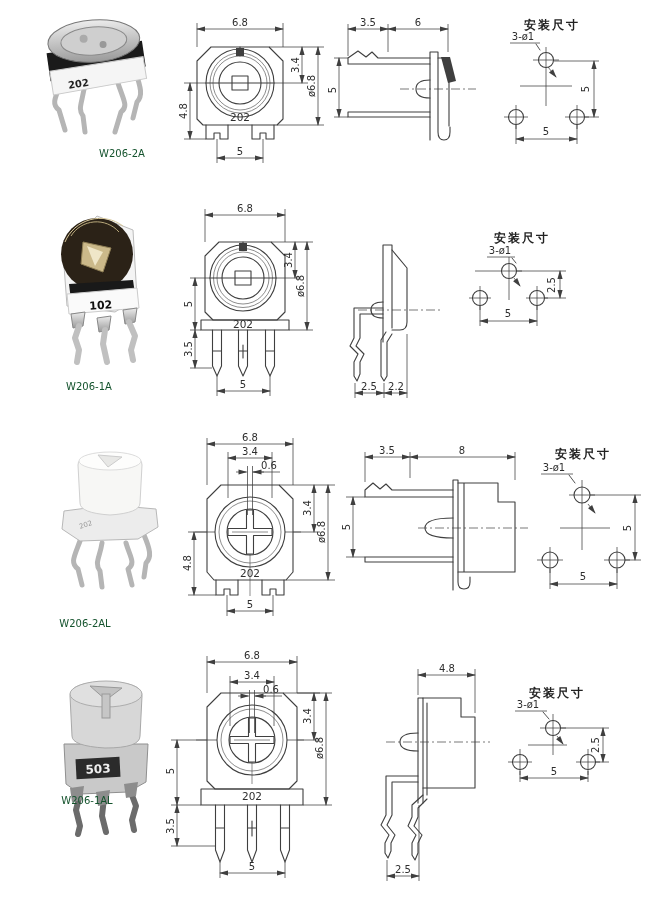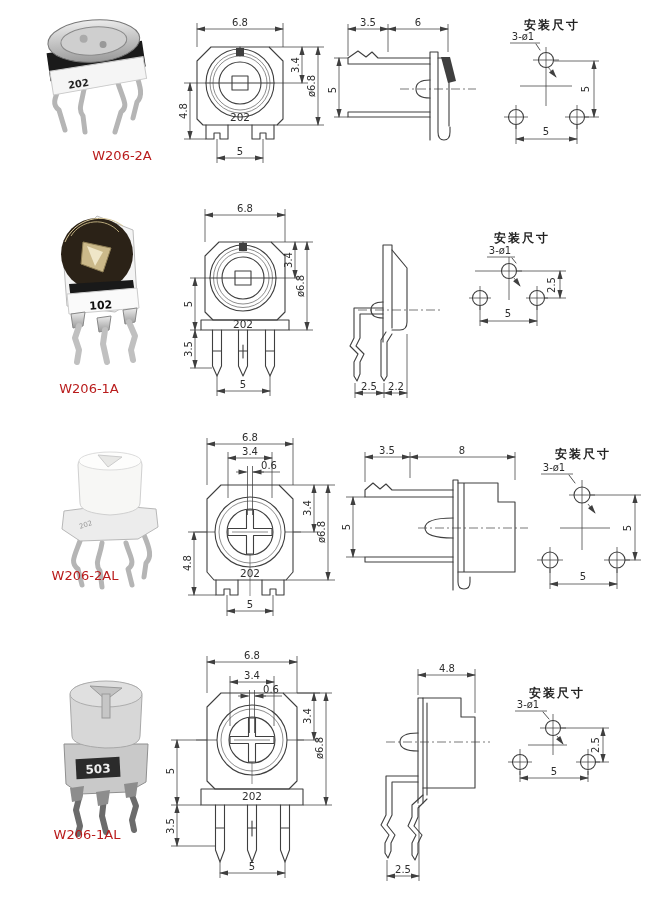--- a/index.html
+++ b/index.html
@@ -9,21 +9,21 @@
   .ln{fill:none;stroke:#3f3f3f;stroke-width:1.1;stroke-linejoin:round;stroke-linecap:round;}
   .thin{fill:none;stroke:#3f3f3f;stroke-width:.6;}
   .ext{fill:none;stroke:#3f3f3f;stroke-width:.75;}
   .dim{fill:none;stroke:#3f3f3f;stroke-width:.75;marker-start:url(#mS);marker-end:url(#mE);}
   .dimE{fill:none;stroke:#3f3f3f;stroke-width:.75;marker-end:url(#mE);}
   .cl{fill:none;stroke:#3f3f3f;stroke-width:.7;stroke-dasharray:9 3 2 3;}
   .dt{font-family:"DejaVu Sans",sans-serif;font-size:10px;fill:#2e2e2e;text-anchor:middle;}
   .mark{font-family:"DejaVu Sans",sans-serif;font-size:10.5px;fill:#2e2e2e;text-anchor:middle;}
   .cjk{font-family:"DejaVu Sans",sans-serif;font-weight:bold;font-size:12px;fill:#222;
        text-anchor:middle;letter-spacing:2px;}
-  .model-label{position:absolute;width:130px;text-align:center;font-size:13px;color:#b91c1c;}
+  .model-label{position:absolute;width:130px;text-align:center;font-size:10px;color:#14532d;}
 </style>
 </head>
 <body>
 
 <div id="canvas">
 
 <svg width="0" height="0">
   <defs>
     <marker id="mE" markerWidth="10" markerHeight="8" refX="9" refY="3" orient="auto" markerUnits="userSpaceOnUse">
       <path d="M10,3 L1,0.4 L1,5.6 Z" fill="#3f3f3f"></path>
@@ -207,21 +207,21 @@
   <path class="ln" style="stroke:#b5b5b5;stroke-width:5" d="M30,96 C24,112 20,118 28,124 L32,140"></path>
   <path class="ln" style="stroke:#b5b5b5;stroke-width:5" d="M52,98 C50,112 44,118 50,126 L52,142"></path>
   <path class="ln" style="stroke:#b5b5b5;stroke-width:5" d="M76,98 C80,112 86,118 78,124 L82,140"></path>
   <path class="ln" style="stroke:#b5b5b5;stroke-width:5" d="M94,90 C100,104 102,112 96,118 L94,132"></path>
   <polygon points="14,66 60,60 106,64 108,82 88,94 30,96 12,84" fill="#ececec" stroke="#b8b8b8"></polygon>
   <text x="30" y="84" transform="rotate(-18 30 84)" font-size="7" fill="#999">202</text>
   <path d="M28,20 Q28,8 60,8 Q92,8 92,20 L90,58 Q90,68 60,70 Q30,68 30,58 Z" fill="#f7f7f5" stroke="#d0d0d0"></path>
   <ellipse cx="60" cy="16" rx="31" ry="9" fill="#fdfdfc" stroke="#ddd"></ellipse>
   <path d="M48,10 L72,12 L58,22 Z" fill="#e8e8e6" stroke="#ccc"></path>
 </svg>
-<div class="model-label" style="left:20px;top:568px">W206-2AL</div>
+<div class="model-label" style="left:20px;top:618px">W206-2AL</div>
 
 <svg style="left:183px;top:428px" width="158" height="200" viewBox="0 0 158 200">
   <path class="ext" d="M24,57 V10 M110,57 V10"></path>
   <path class="dim" d="M24,16 H110"></path>
       <text class="dt" x="67" y="13">6.8</text>
   <path class="ext" d="M45,24 V70 M89,24 V70"></path>
   <path class="dim" d="M45,30 H89"></path>
       <text class="dt" x="67" y="27">3.4</text>
   <path class="ext" d="M64.5,38 V87 M69.5,38 V87 M69.5,44 H97"></path>
   <path class="dimE" d="M53,44 H63.5"></path>
@@ -295,21 +295,21 @@
     <text x="58" y="103" font-size="12" font-weight="bold" fill="#eee" text-anchor="middle">503</text>
   </g>
   <polygon points="30,118 44,116 42,130 32,132" fill="#8d8d8d"></polygon>
   <polygon points="56,122 70,120 68,134 58,136" fill="#8d8d8d"></polygon>
   <polygon points="84,114 98,112 96,126 86,128" fill="#8d8d8d"></polygon>
   <path d="M30,26 Q30,12 66,12 Q102,12 102,26 L100,66 Q100,78 65,78 Q32,76 32,66 Z" fill="#d7d7d7" stroke="#a8a8a8"></path>
   <ellipse cx="66" cy="24" rx="36" ry="13" fill="#e0e0e0" stroke="#adadad"></ellipse>
   <path d="M50,16 L82,18 L66,30 Z" fill="#c2c2c2" stroke="#999"></path>
   <rect x="62" y="24" width="8" height="24" fill="#c6c6c6" stroke="#999"></rect>
 </svg>
-<div class="model-label" style="left:22px;top:827px">W206-1AL</div>
+<div class="model-label" style="left:22px;top:795px">W206-1AL</div>
 
 <svg style="left:168px;top:648px" width="176" height="250" viewBox="0 0 176 250">
   <path class="ext" d="M39,45 V8 M129,45 V8"></path>
   <path class="dim" d="M39,14 H129"></path>
       <text class="dt" x="84" y="11">6.8</text>
   <path class="ext" d="M62,28 V78 M106,28 V78"></path>
   <path class="dim" d="M62,34 H106"></path>
       <text class="dt" x="84" y="31">3.4</text>
   <path class="ext" d="M81.5,42 V85 M86.5,42 V85 M86.5,48 H114"></path>
   <path class="dimE" d="M70,48 H80.5"></path>

